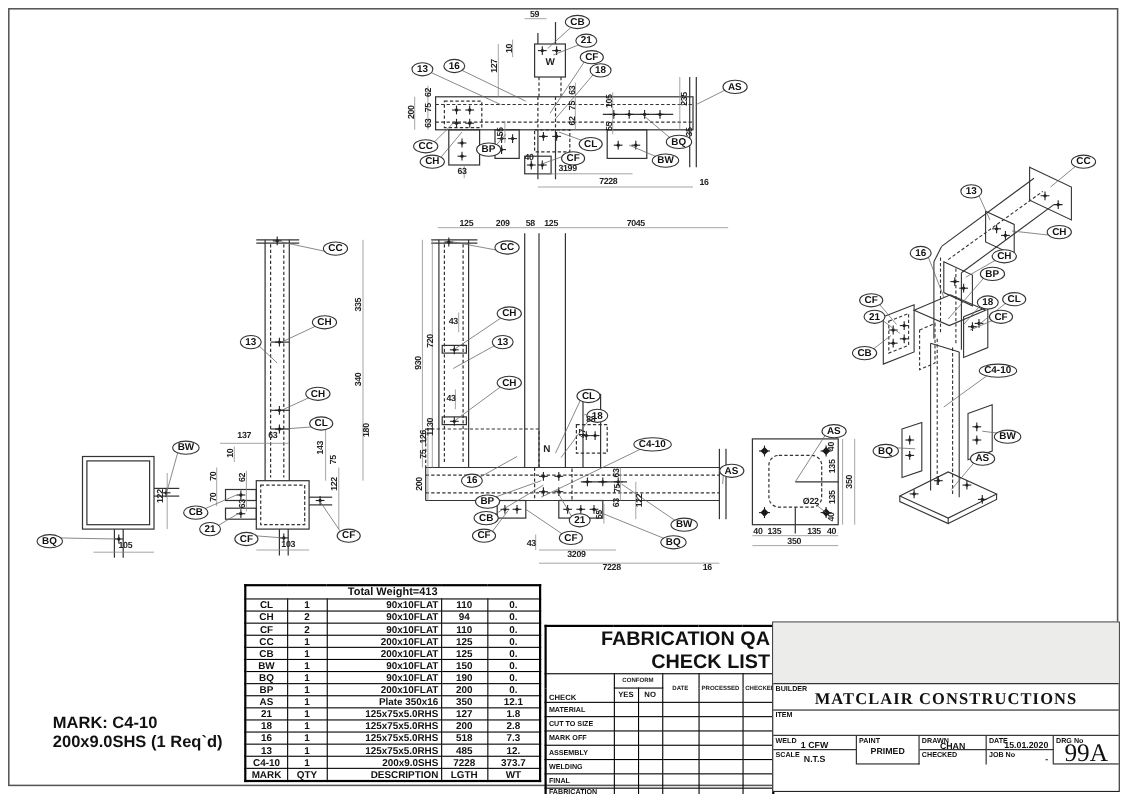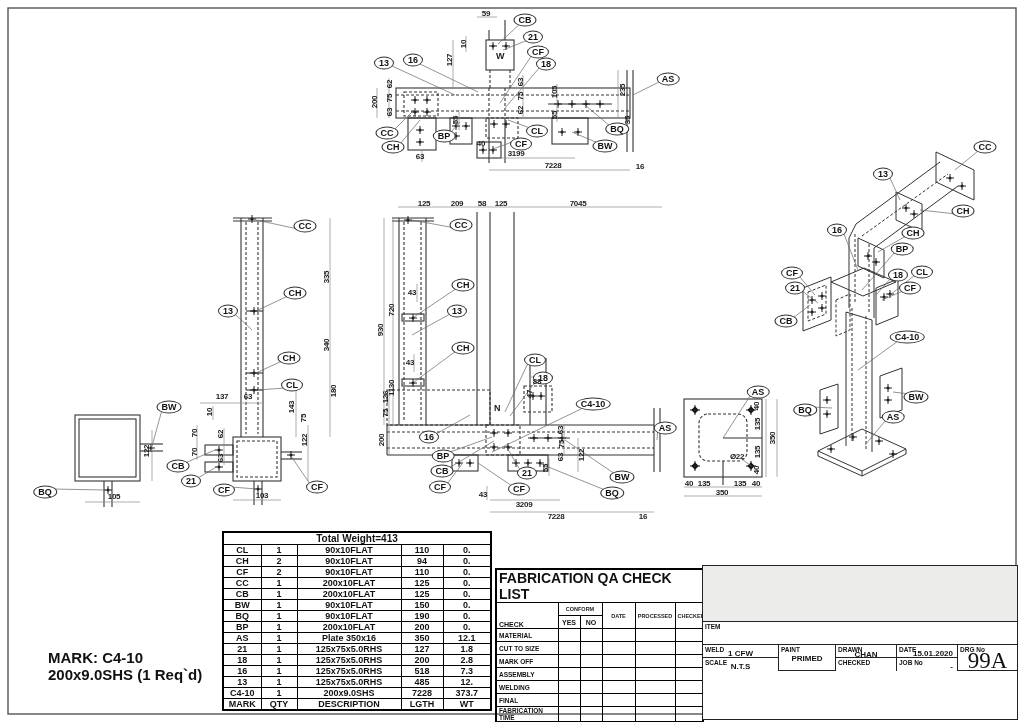--- a/index.html
+++ b/index.html
@@ -14,27 +14,27 @@
       background:#fff;white-space:nowrap;color:#111;}
   span.dim{position:absolute;transform:translate(-50%,-50%);font-size:8px;font-weight:bold;
       color:#222;white-space:nowrap;letter-spacing:-0.3px;}
   span.dim.rot{transform:translate(-50%,-50%) rotate(-90deg);}
   span.dim.bold{font-size:9px;}
   
   table{border-collapse:collapse;table-layout:fixed;}
   .mat-table{position:absolute;left:222px;top:531px;width:268px;font-size:9px;font-weight:bold;
       border:2px solid #000;}
   .mat-table td{border:1px solid #000;height:10px;padding:0 2px;text-align:center;overflow:hidden;}
-  .mat-table td.c2{text-align:center;}
+  .mat-table td.c2{text-align:right;}
   .mat-table .ttl{font-size:10px;text-align:center;}
   
   .qa-table{position:absolute;left:495px;top:568px;width:207px;border:2px solid #000;
       font-size:7px;font-weight:bold;}
   .qa-table td{border:1px solid #000;height:12px;padding:0 2px;overflow:hidden;}
-  .qa-table .qa-title{font-size:14px;text-align:left;height:19px;}
+  .qa-table .qa-title{font-size:18px;text-align:right;height:19px;}
   .qa-table .tiny{font-size:5.5px;text-align:center;color:#222;}
   .qa-table .yn{text-align:center;}
   .qa-table td.c0{font-size:6.5px;}
   
   .tblock{position:absolute;left:702px;top:565px;width:314px;height:153px;border:1.5px solid #222;
       background:#fff;}
   .tb-band{height:55px;background:#ececea;border-bottom:1px solid #222;}
   .tb-row{position:relative;border-bottom:1px solid #222;}
   .tb-label{position:absolute;left:2px;top:1px;font-size:6.5px;font-weight:bold;}
   .tb-proj{height:24px;} .tb-build{height:23px;} .tb-item{height:22px;}
@@ -763,20 +763,24 @@
         <td></td>
         <td></td>
         <td></td>
         <td></td>
       </tr>
     </tbody>
 </table>
 
 <div class="tblock">
   <div class="tb-band"></div>
+  <div class="tb-row tb-build">
+    <span class="tb-label">BUILDER</span>
+    <div class="tb-serif">MATCLAIR CONSTRUCTIONS</div>
+  </div>
   <div class="tb-row tb-item">
     <span class="tb-label">ITEM</span>
     <div class="tb-serif"></div>
   </div>
   <div class="tb-bottom">
     <div class="tb-cell">
       <span class="tb-label">WELD</span>
       <div class="tb-val">1 CFW</div>
     </div>
     <div class="tb-cell span2">

